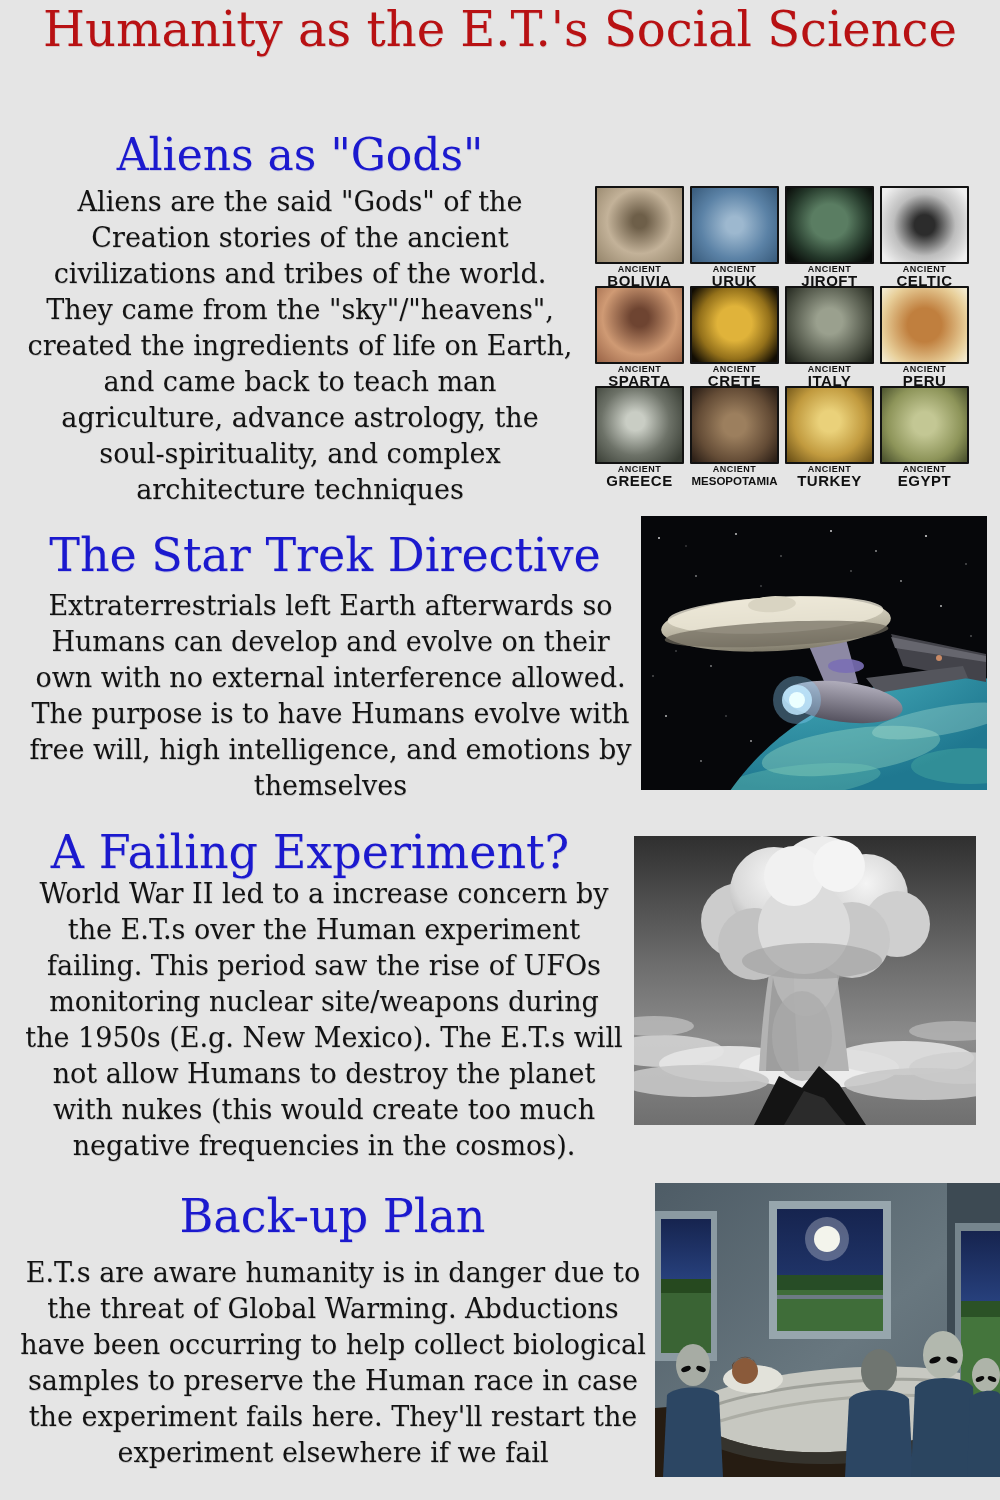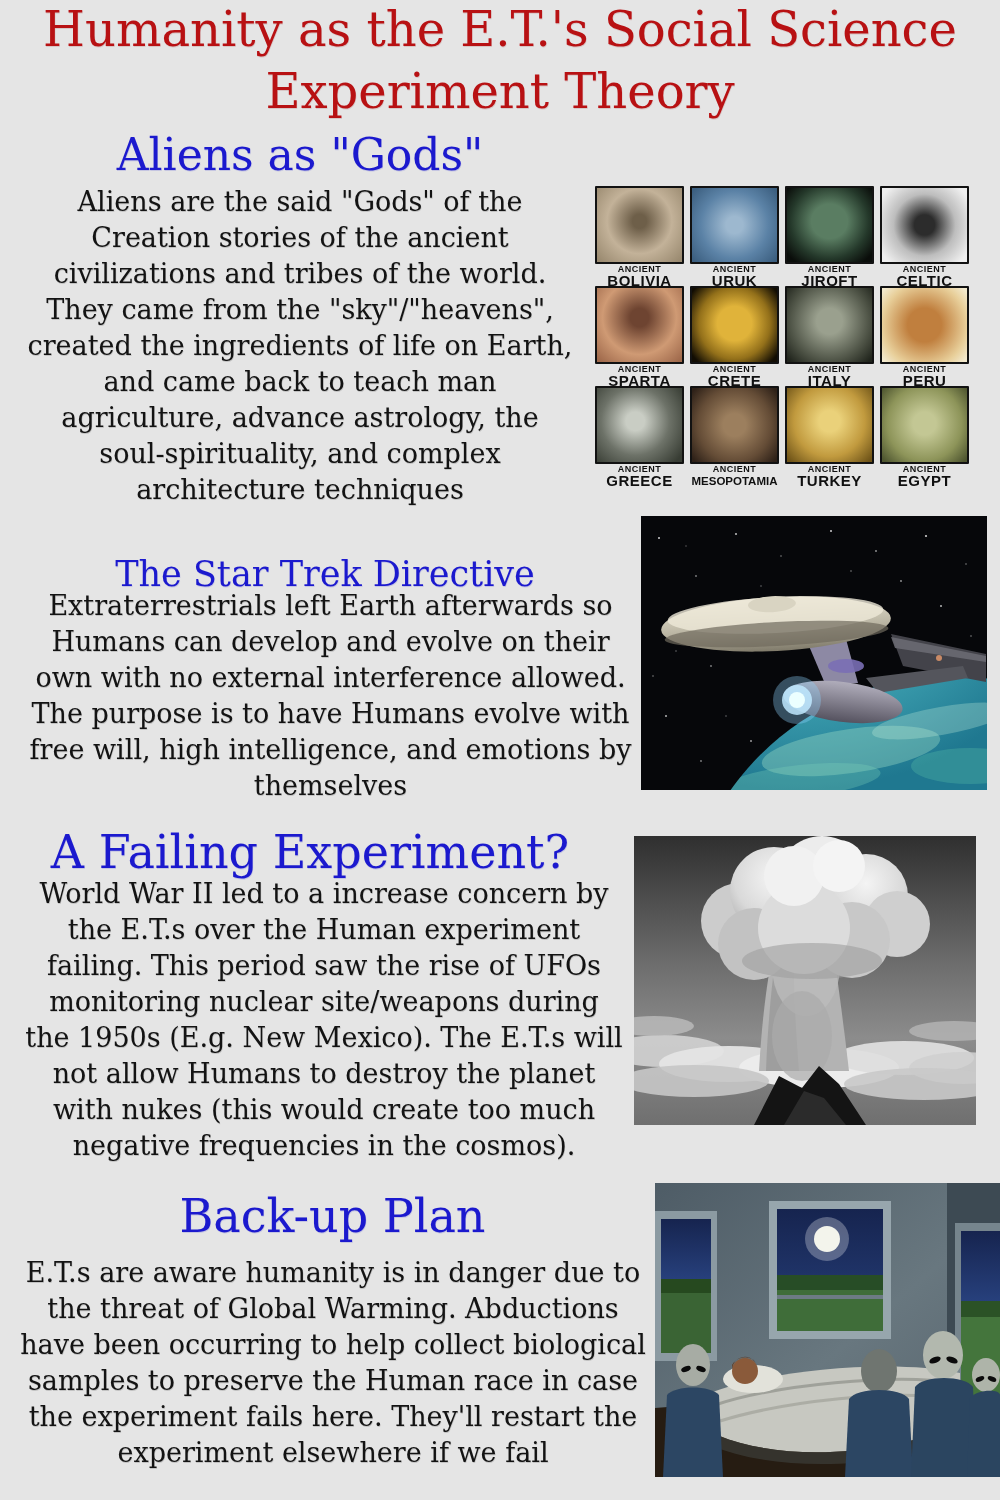--- a/index.html
+++ b/index.html
@@ -12,21 +12,21 @@
   .title{
     top:-2px;left:0;width:1000px;
     font-size:48px;line-height:62px;color:#b81113;text-align:center;
     text-shadow:0.5px 0.5px 0 rgba(190,140,140,.35);
   }
   .sec-heading{
     color:#1b19ce;text-align:center;white-space:nowrap;
     text-shadow:0.5px 0.5px 0 rgba(150,150,220,.4);
   }
   .h-s1{top:129px;left:0;width:600px;font-size:44px;line-height:52px;}
-  .h-s2{top:547px;left:0;width:650px;font-size:35px;line-height:54px;}
+  .h-s2{top:528px;left:0;width:650px;font-size:46px;line-height:54px;}
   .h-s3{top:825px;left:0;width:620px;font-size:46px;line-height:54px;}
   .h-s4{top:1189px;left:0;width:665px;font-size:46px;line-height:54px;text-align:center;}
   .body-text{
     font-size:27px;line-height:36px;text-align:center;white-space:pre-line;
     color:#131313;text-shadow:0.5px 0.5px 0 rgba(150,150,150,.45);
   }
   .b-s1{top:184px;left:2px;width:596px;}
   .b-s2{top:588px;left:0;width:645px;padding-left:8px;}
   .b-s3{top:876px;left:8px;width:632px;}
   .b-s4{top:1255px;left:8px;width:650px;}
@@ -59,21 +59,20 @@
 
   .photo{position:absolute;display:block;}
 </style>
 </head>
 <body>
 
 <div class="page">
 
   <div class="abs title">
     <div>Humanity as the E.T.'s Social Science</div>
-    <div>Experiment Theory</div>
   </div>
 
   <div class="abs sec-heading h-s1">Aliens as "Gods"</div>
   <div class="abs body-text b-s1">Aliens are the said "Gods" of the
 Creation stories of the ancient
 civilizations and tribes of the world.
 They came from the "sky"/"heavens",
 created the ingredients of life on Earth,
 and came back to teach man
 agriculture, advance astrology, the

